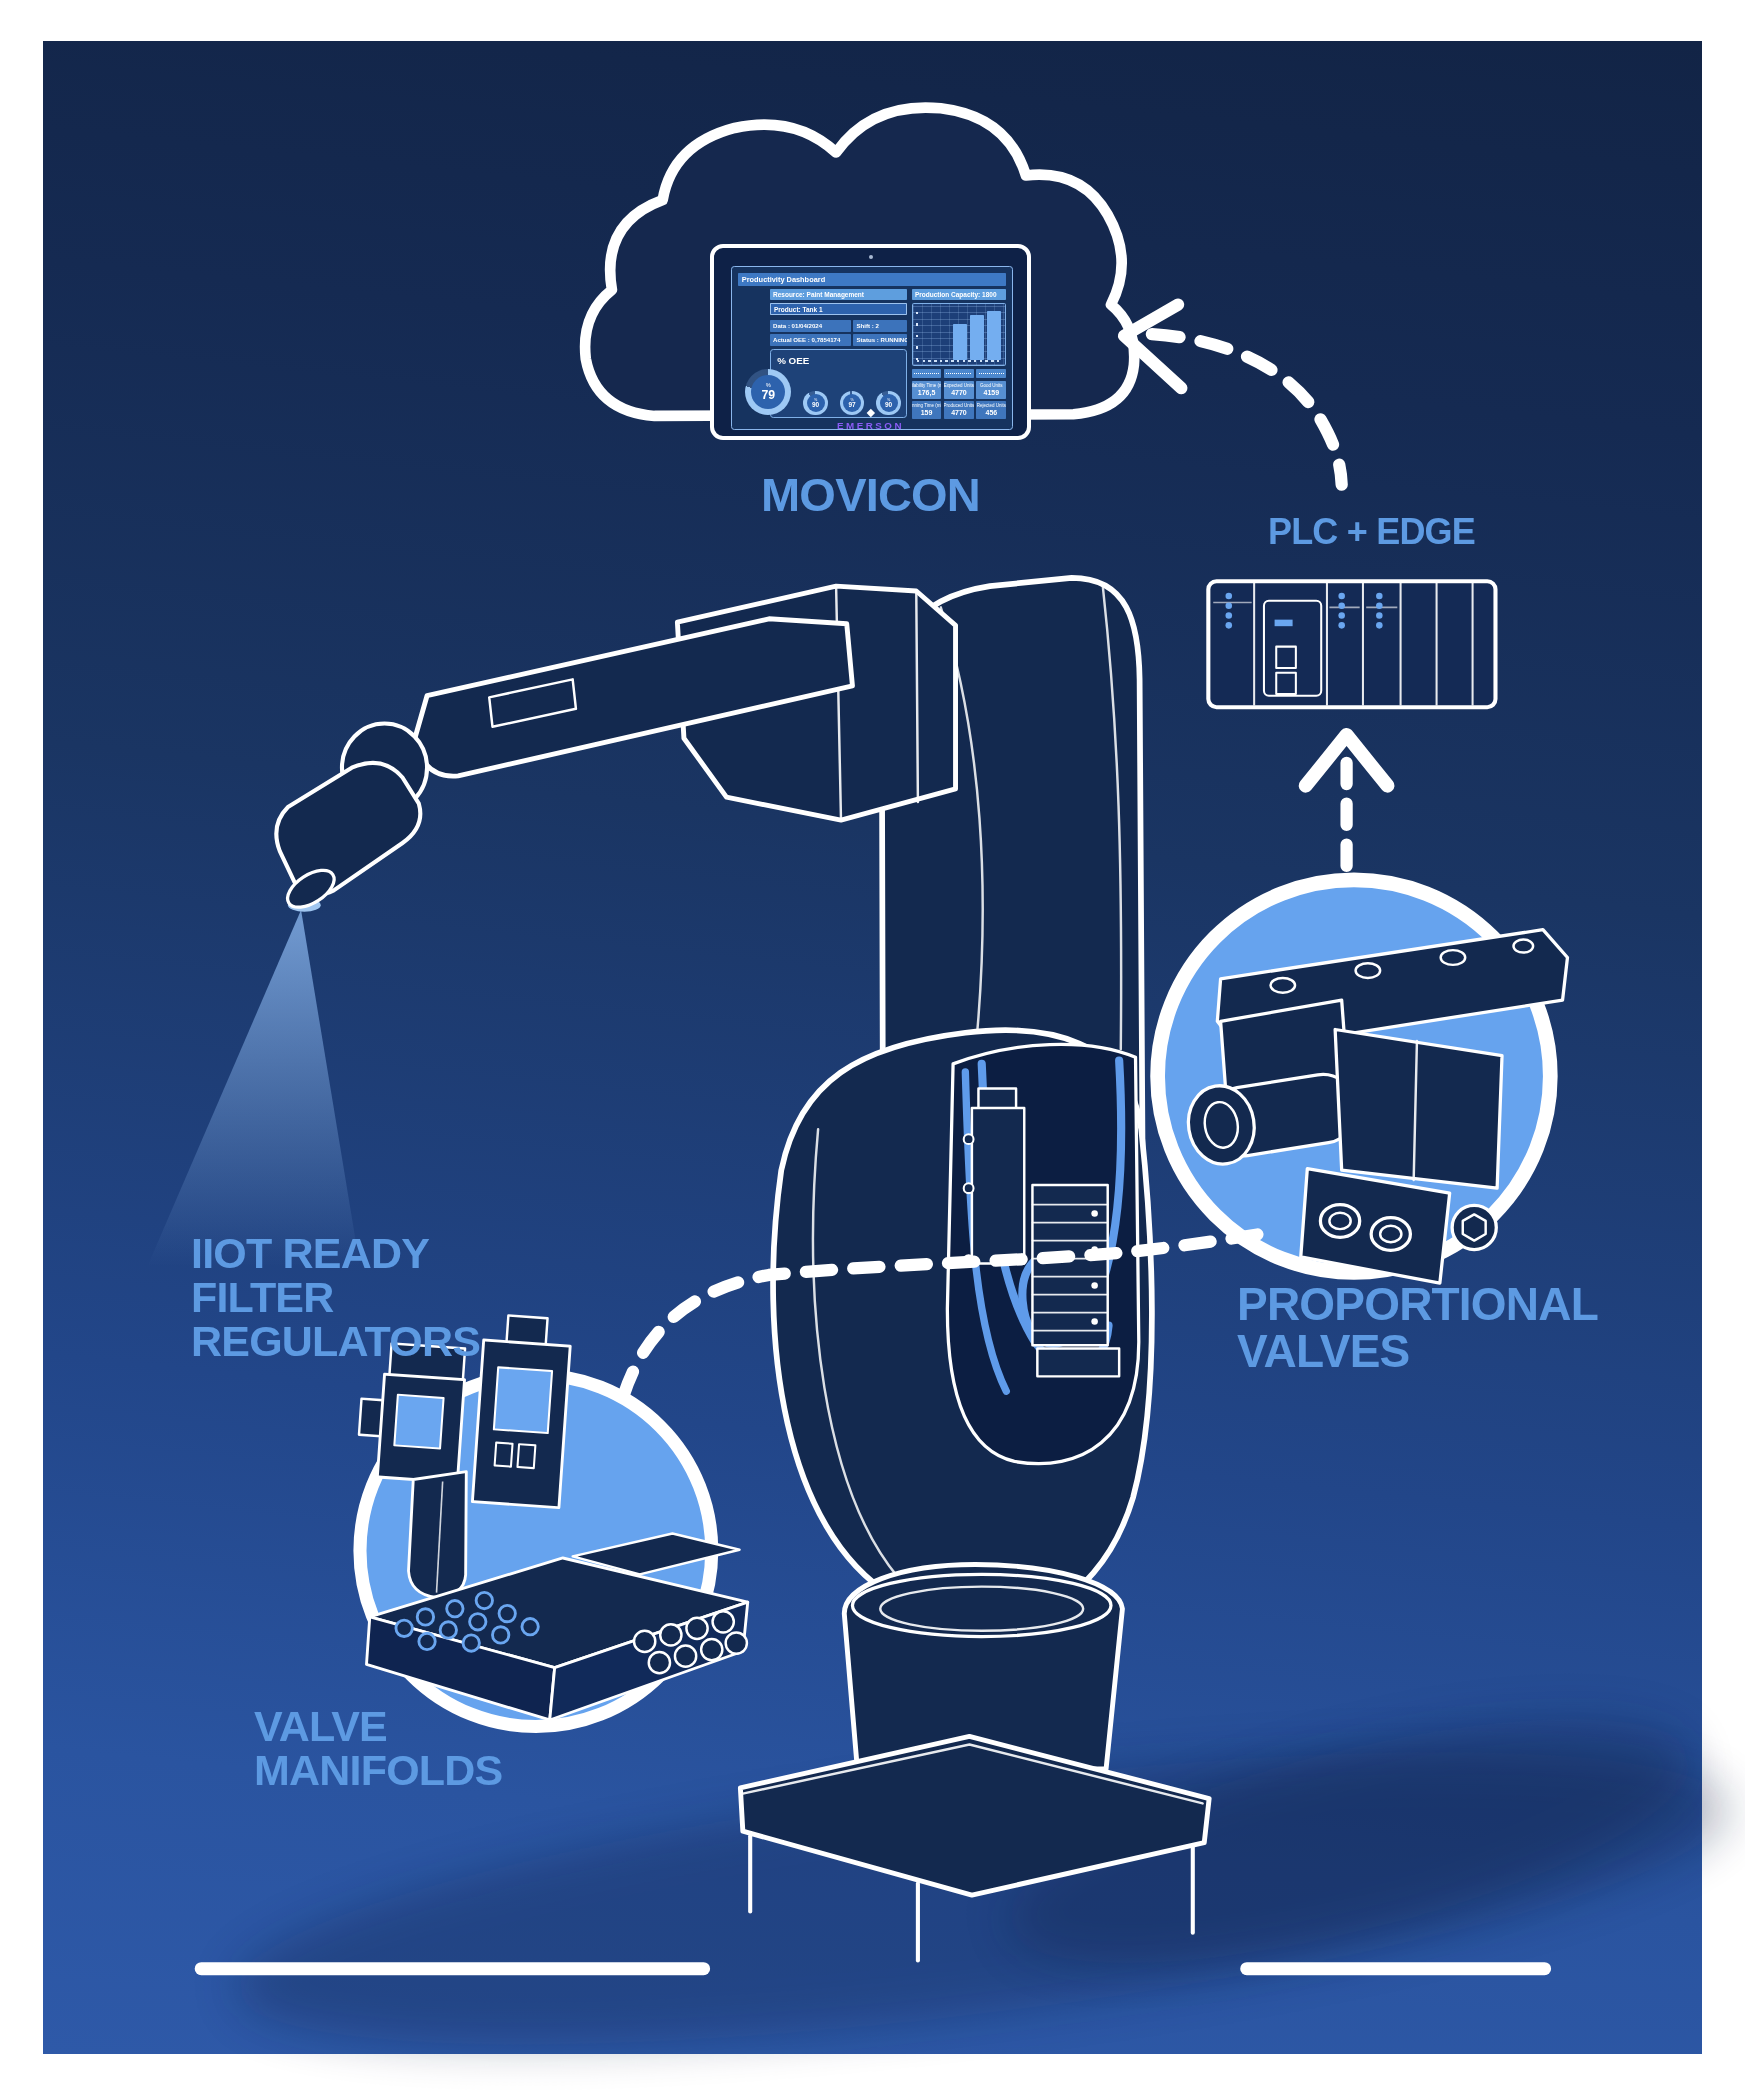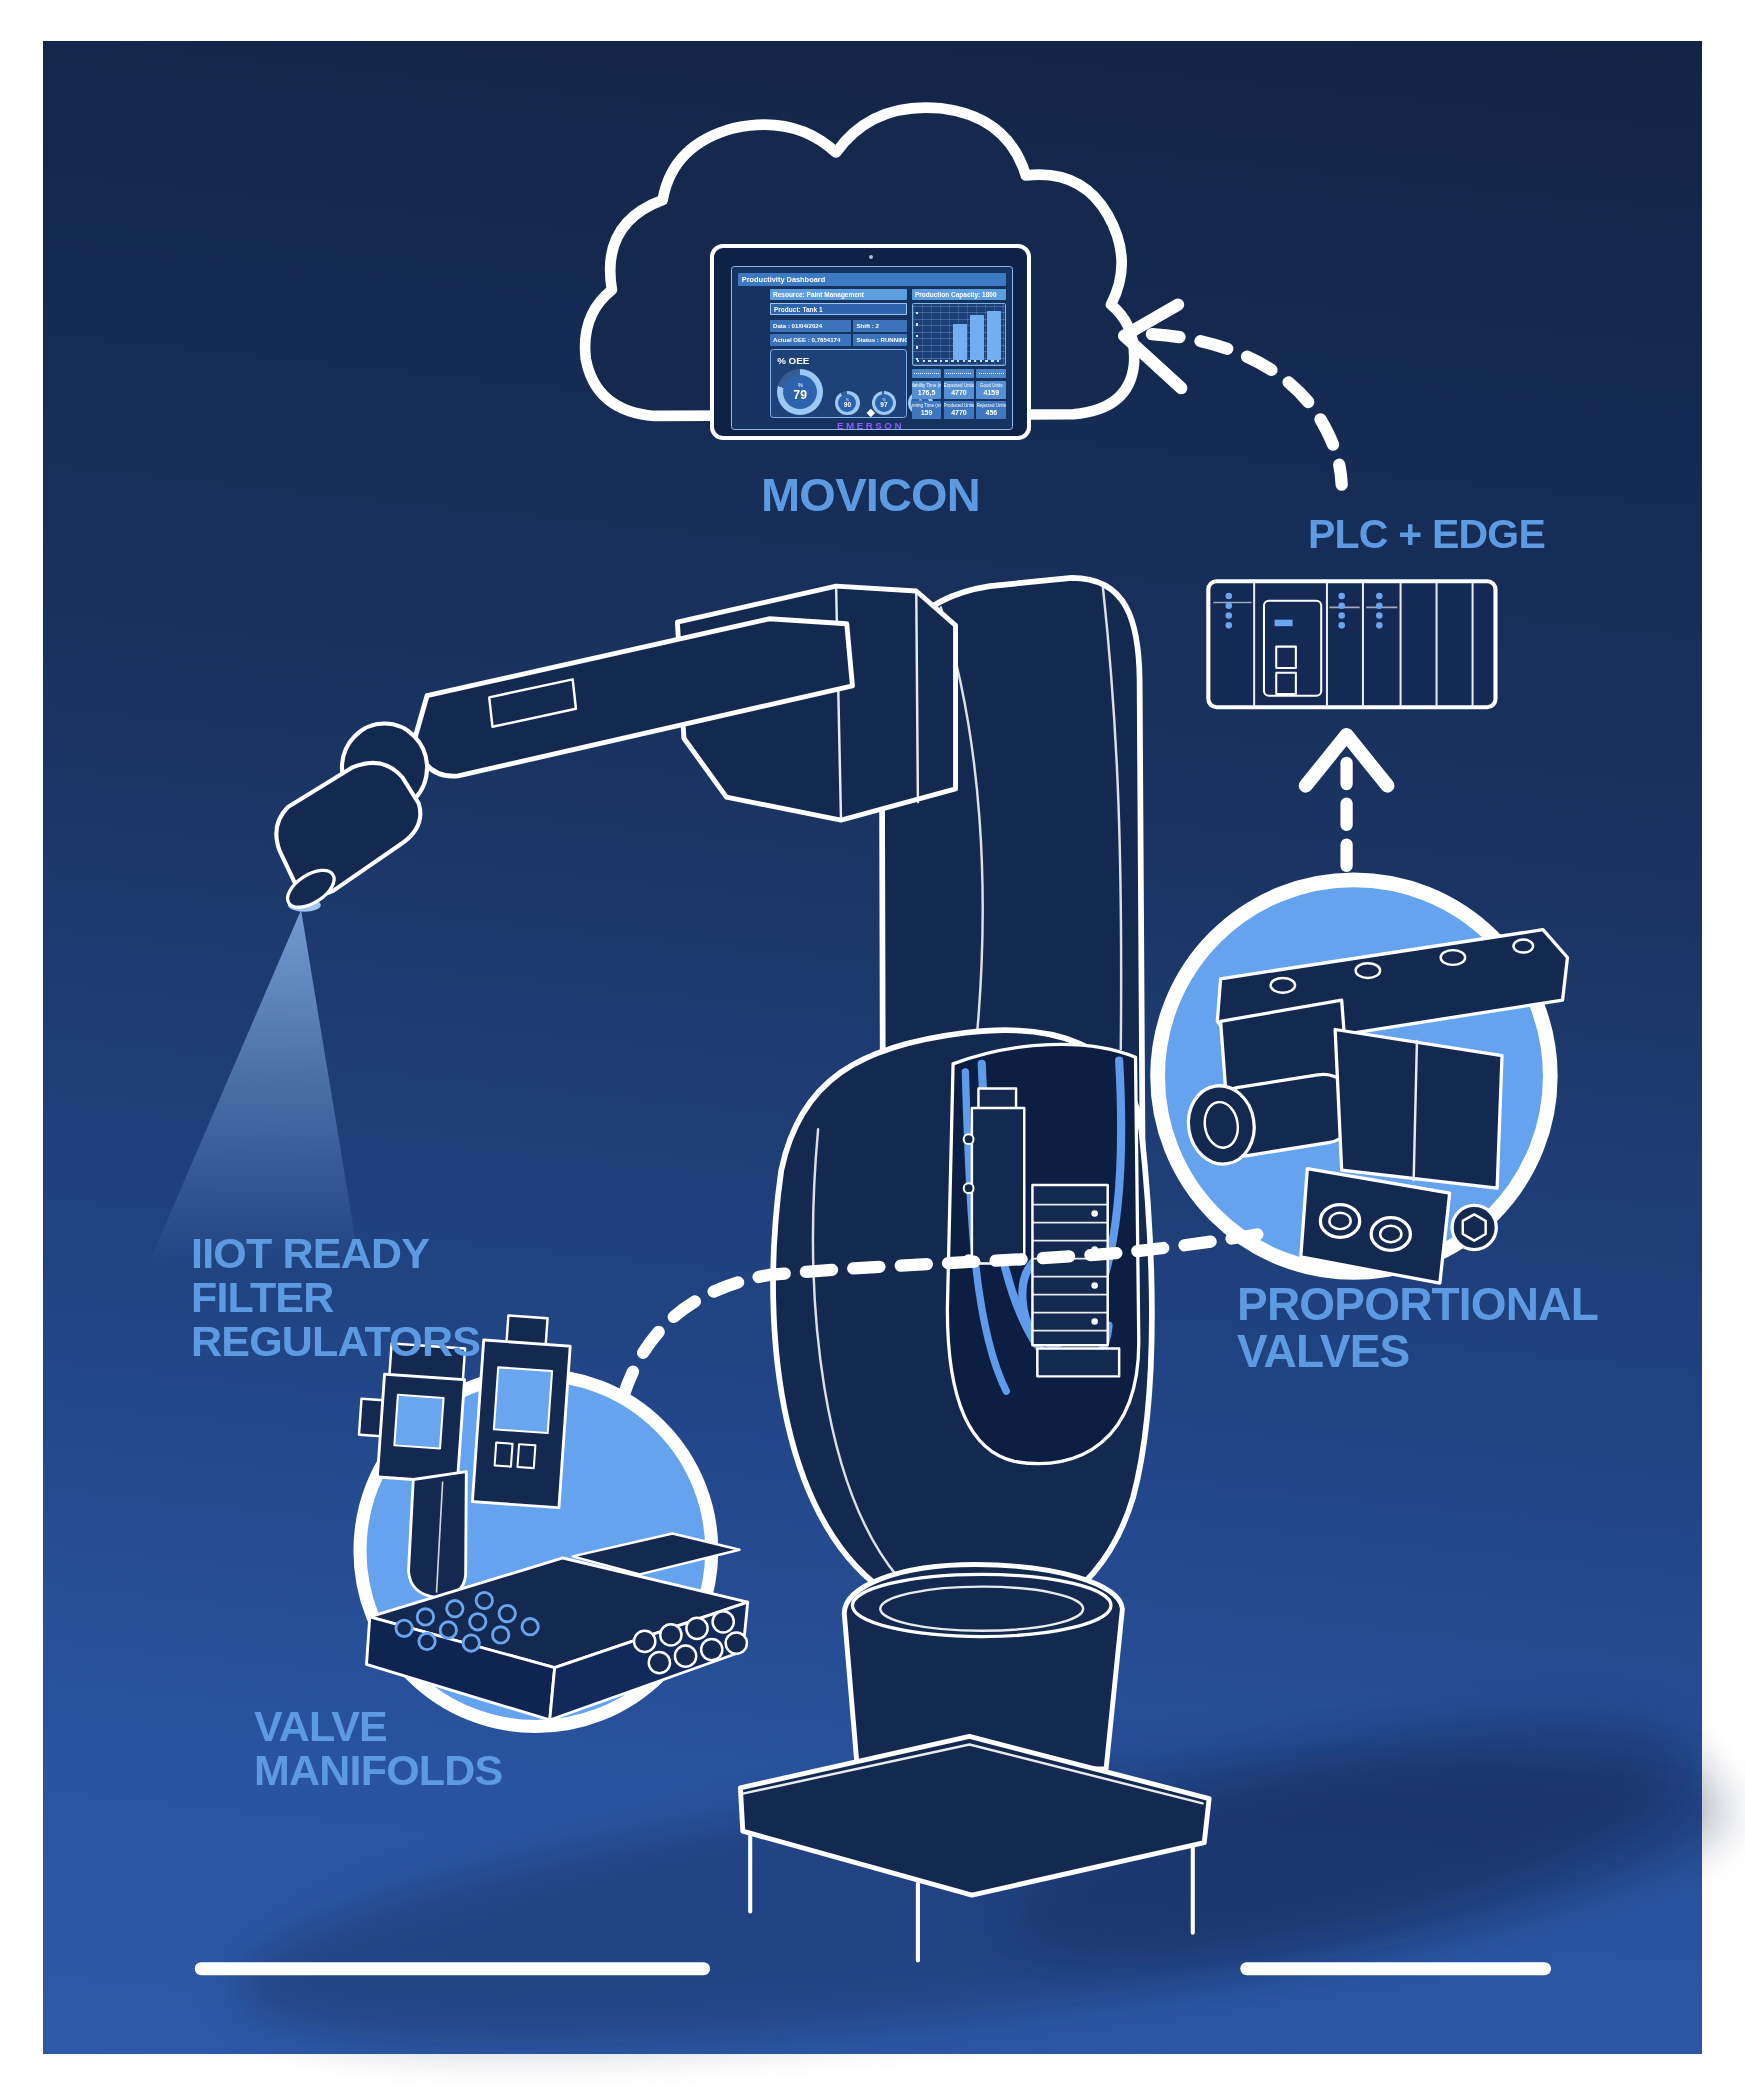--- a/index.html
+++ b/index.html
@@ -29,21 +29,21 @@
   .bar-mid{height:12.3px;line-height:12.3px;background:#2d62ad;border:0.8px solid #9cc2ee;color:#fff;font-size:6.5px;
            font-weight:700;padding:0 3.3px;margin-bottom:4.9px;border-radius:0.8px;box-sizing:border-box;}
   .cellrow{display:flex;gap:2.5px;margin-bottom:2.5px;}
   .cell{height:11.5px;line-height:11.5px;background:#3c73bb;color:#fff;font-size:6.1px;font-weight:700;
         padding:0 3.3px;border-radius:0.8px;white-space:nowrap;overflow:hidden;}
   .cell.w1{width:81px;flex:none;box-sizing:border-box;}
   .cell.w2{flex:1;box-sizing:border-box;}
   .oee-box{margin-top:3.3px;border:0.8px solid #7fb0e8;border-radius:3.3px;background:rgba(45,95,170,.35);
            height:69px;box-sizing:border-box;padding:4.1px 4.9px;}
   .oee-title{color:#fff;font-size:9.8px;font-weight:700;margin:0.8px 0 3.3px 1.6px;}
-  .gauges{display:flex;align-items:flex-end;gap:12px;padding-left:1.6px;}
+  .gauges{display:flex;align-items:flex-end;gap:12px;padding-left:1.6px;justify-content:flex-end;}
   .gauge{border-radius:50%;display:flex;align-items:center;justify-content:center;flex:none;}
   .gauge-inner{background:#2d62ad;border-radius:50%;color:#fff;display:flex;flex-direction:column;
                align-items:center;justify-content:center;}
   .g-big{width:46px;height:46px;}
   .g-big .gauge-inner{width:34px;height:34px;}
   .g-big .u{font-size:5.7px;line-height:5.7px;}
   .g-big .v{font-size:12.3px;line-height:12.3px;font-weight:700;}
   .g-sm{width:24.5px;height:24.5px;}
   .g-sm .gauge-inner{width:18px;height:18px;}
   .g-sm .u{font-size:3.7px;line-height:4.1px;}
@@ -367,21 +367,21 @@
         </div>
       </div>
     </div>
     <div class="brand">
       <div><span class="dmd"></span></div>
       <div class="bt">EMERSON</div>
     </div>
   </div>
 
   <div class="lbl center" style="left:710px;top:471px;width:321px;font-size:47px;">MOVICON</div>
-  <div class="lbl center" style="left:1271px;top:514px;width:311px;font-size:41px;">PLC + EDGE</div>
+  <div class="lbl center" style="left:1216px;top:514px;width:311px;font-size:36px;">PLC + EDGE</div>
   <div class="lbl" style="left:1237px;top:1281px;font-size:46px;">
     <div>PROPORTIONAL</div>
     <div>VALVES</div>
   </div>
   <div class="lbl" style="left:191px;top:1232px;font-size:43px;">
     <div>IIOT READY</div>
     <div>FILTER</div>
     <div>REGULATORS</div>
   </div>
   <div class="lbl" style="left:254px;top:1705px;font-size:43px;">

